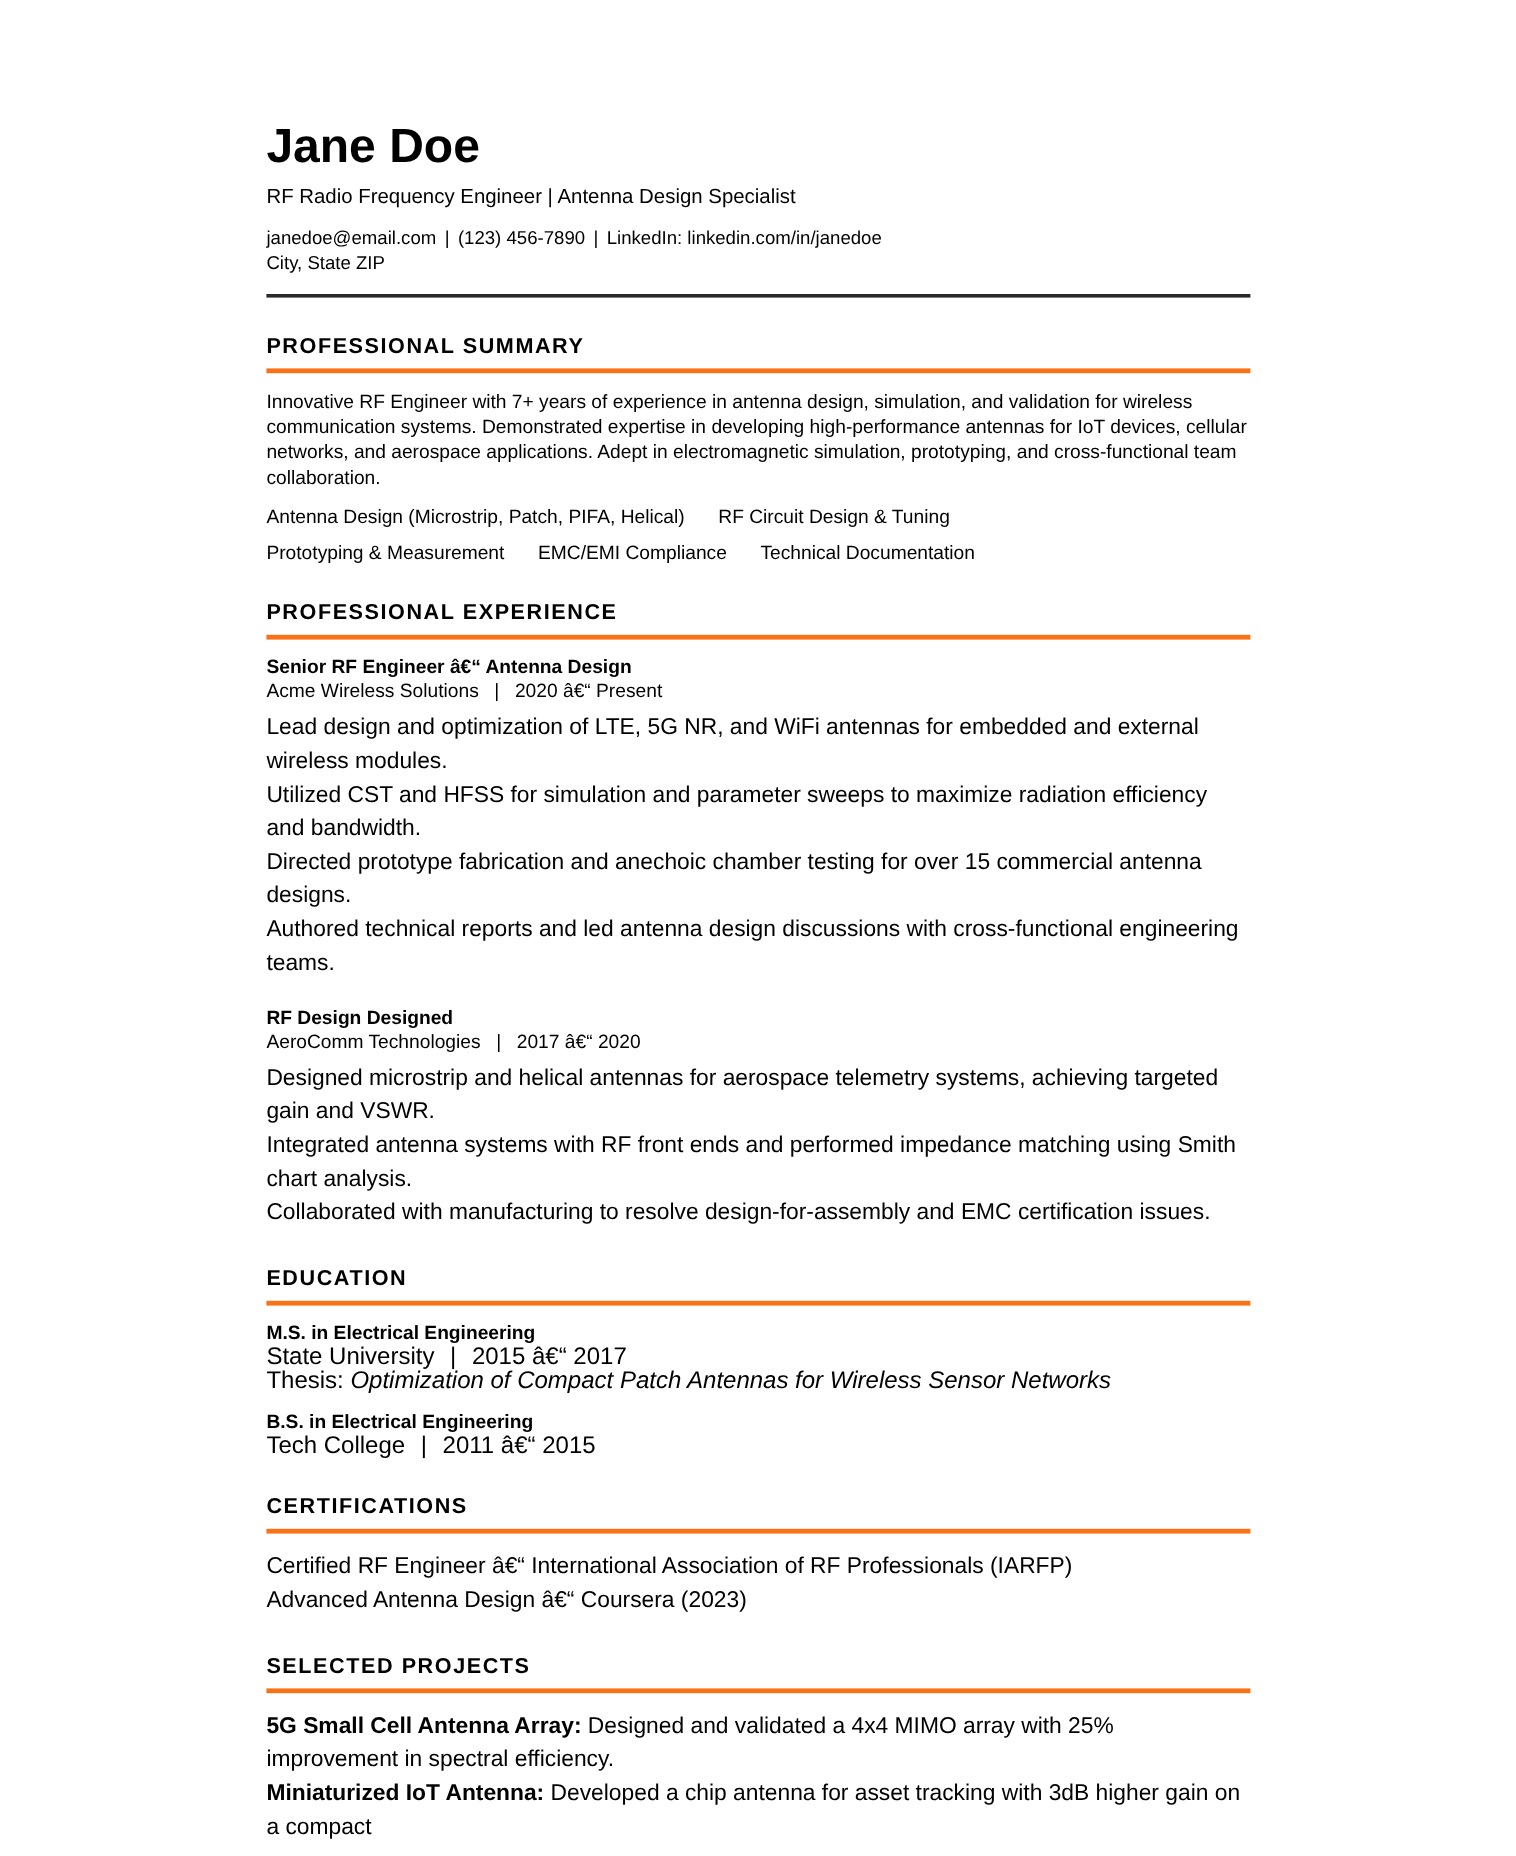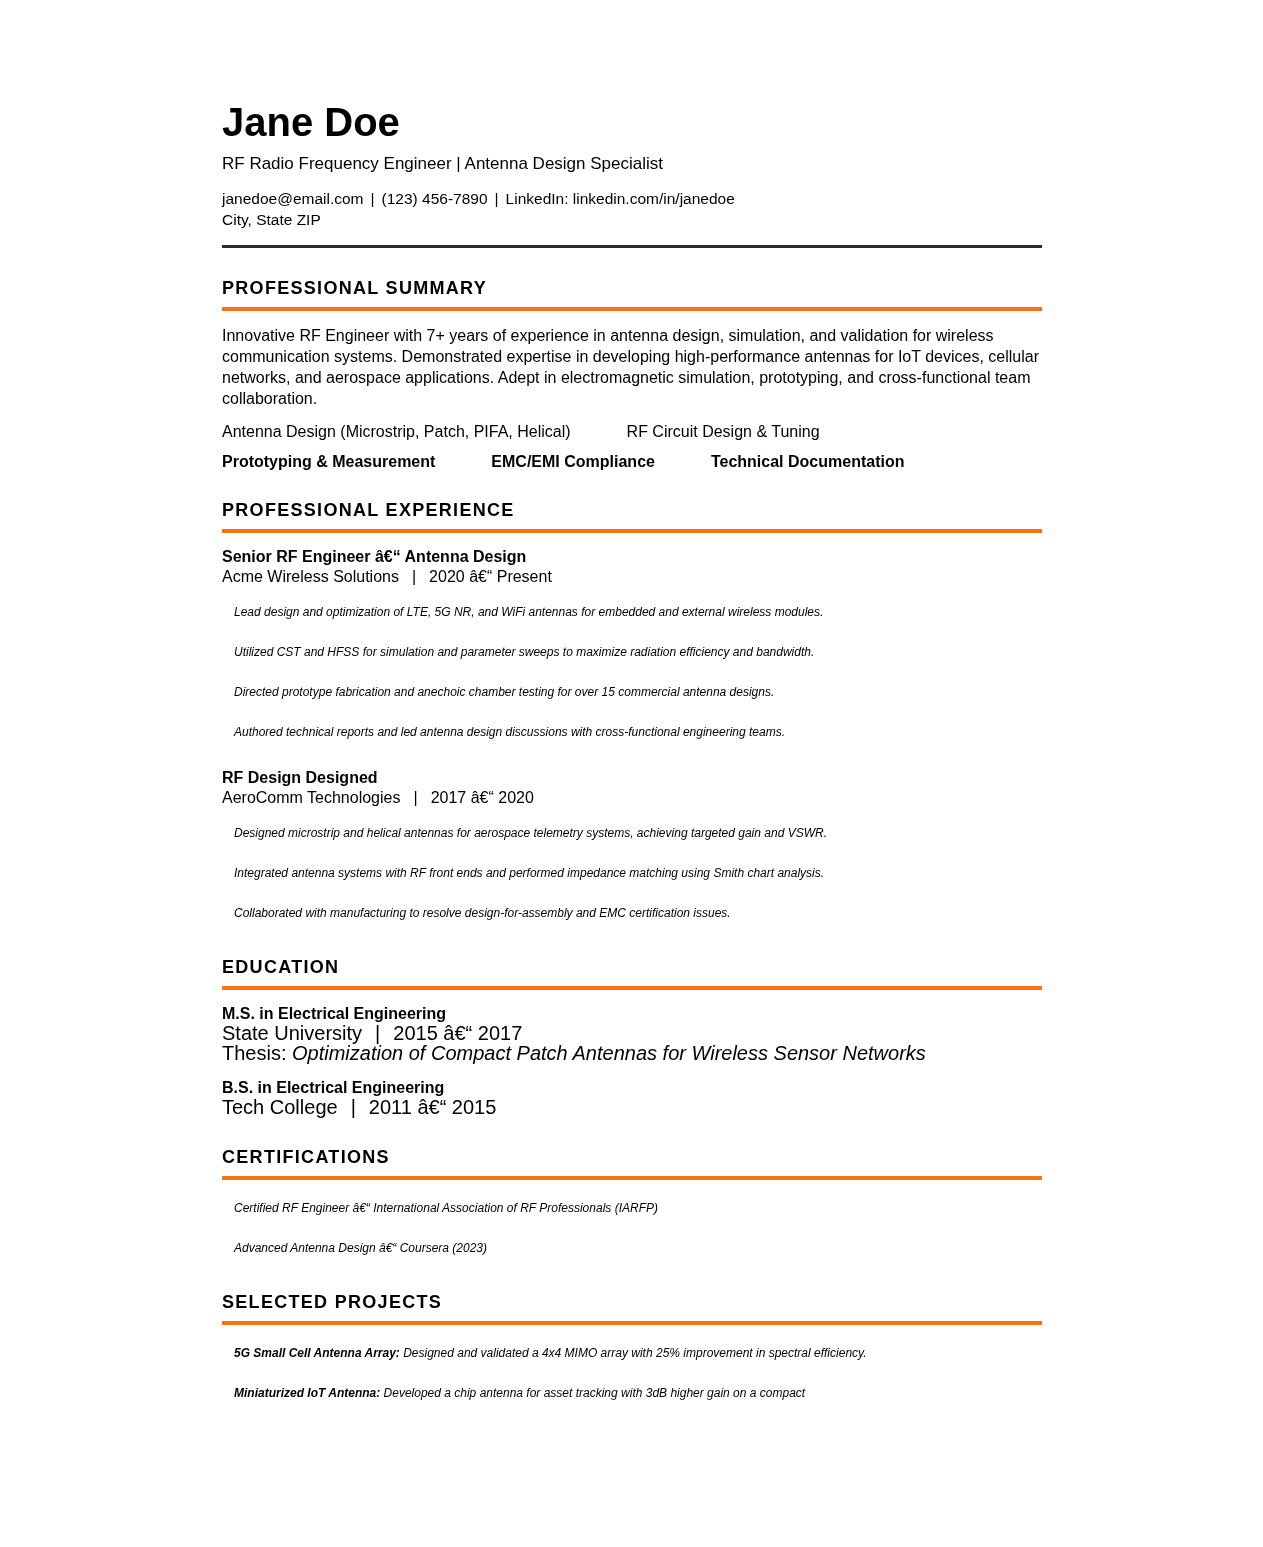--- a/index.html
+++ b/index.html
@@ -64,46 +64,45 @@
   .para {
     margin: 0;
     font-size: 16px;
     line-height: 21px;
   }
 
   
   .skills-row {
     display: flex;
     flex-wrap: nowrap;
-    gap: 56px;
+    gap: 28px;
     font-size: 16px;
     line-height: 17px;
     margin-bottom: 13px;
   }
-  .skills-row:last-child { margin-bottom: 0; font-weight: bold; }
+  .skills-row:last-child { margin-bottom: 0; }
   .skill { white-space: nowrap; }
 
   
   .job + .job { margin-top: 22px; }
   .job-title {
     font-weight: bold;
     font-size: 16px;
     line-height: 19px;
   }
   .job-meta {
     font-size: 16px;
     line-height: 19px;
     margin-top: 1px;
     margin-bottom: 7px;
   }
   .line28 {
-    margin: 12px;
-    font-size: 12px;
+    margin: 0;
+    font-size: 19px;
     line-height: 28px;
-    font-style: italic;
   }
 
   
   .degree + .degree { margin-top: 15px; }
   .degree-title {
     font-weight: bold;
     font-size: 16px;
     line-height: 19px;
   }
   .edu-line {

